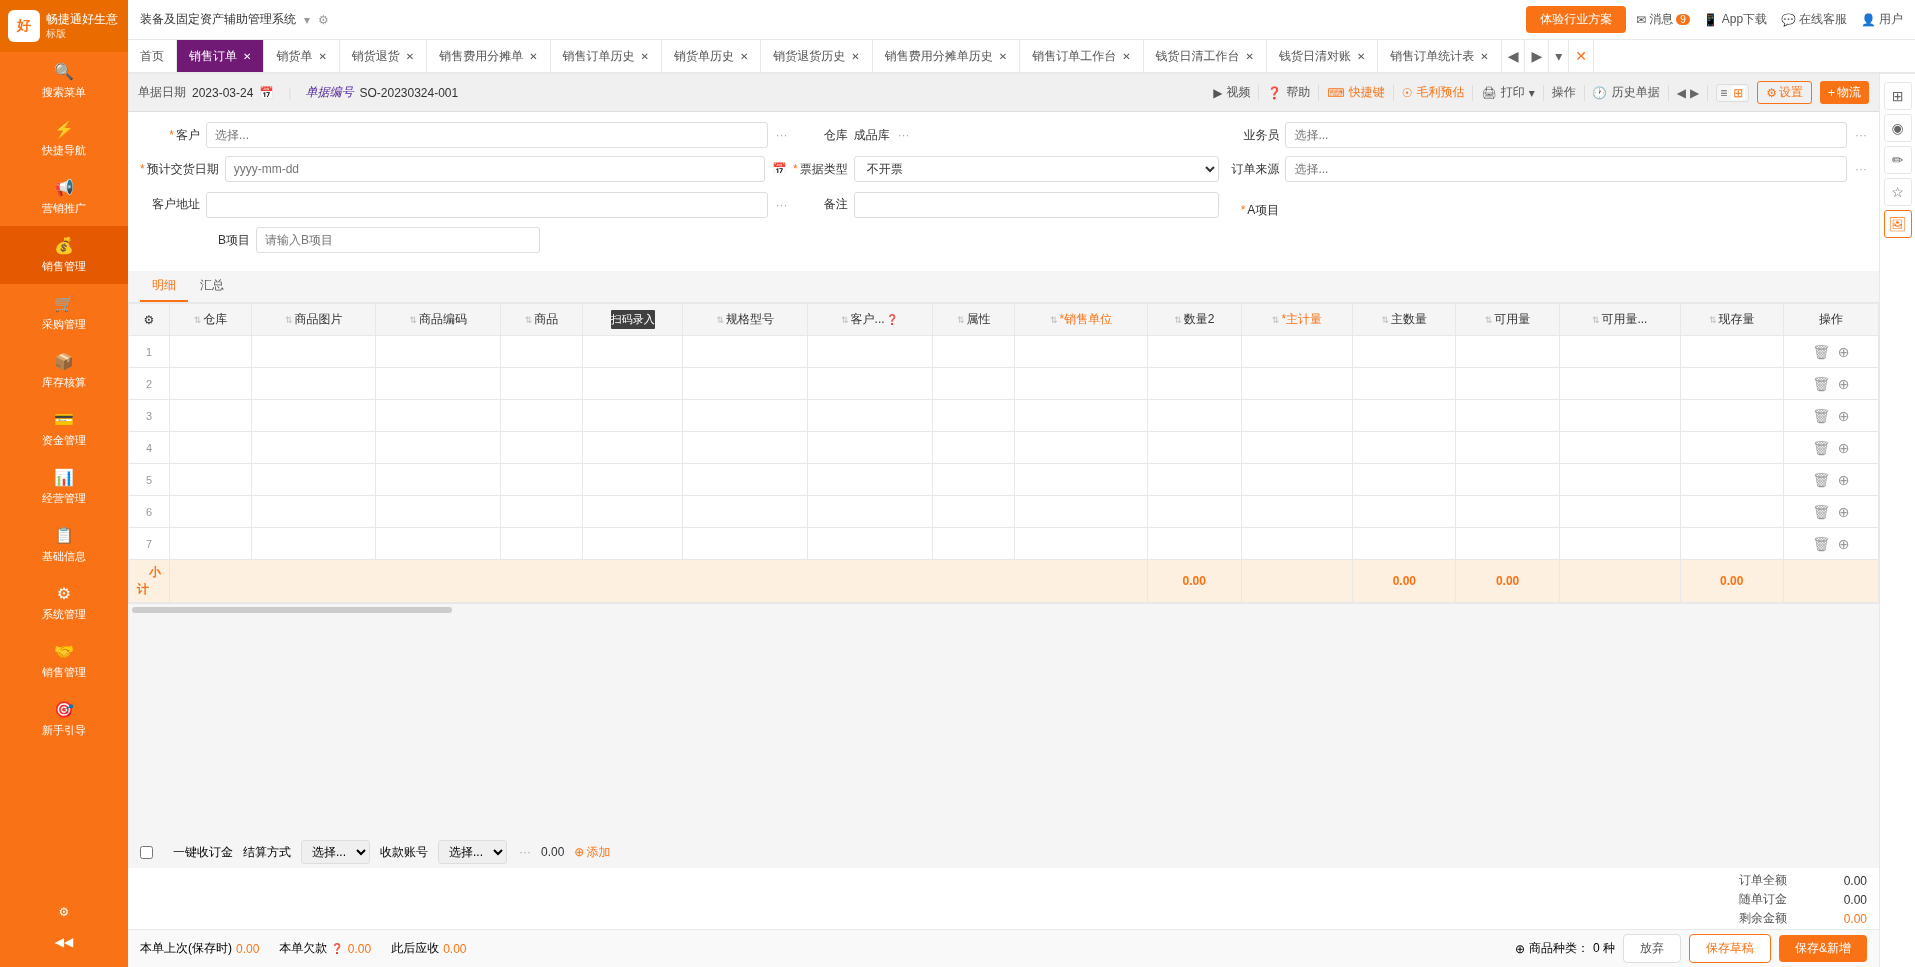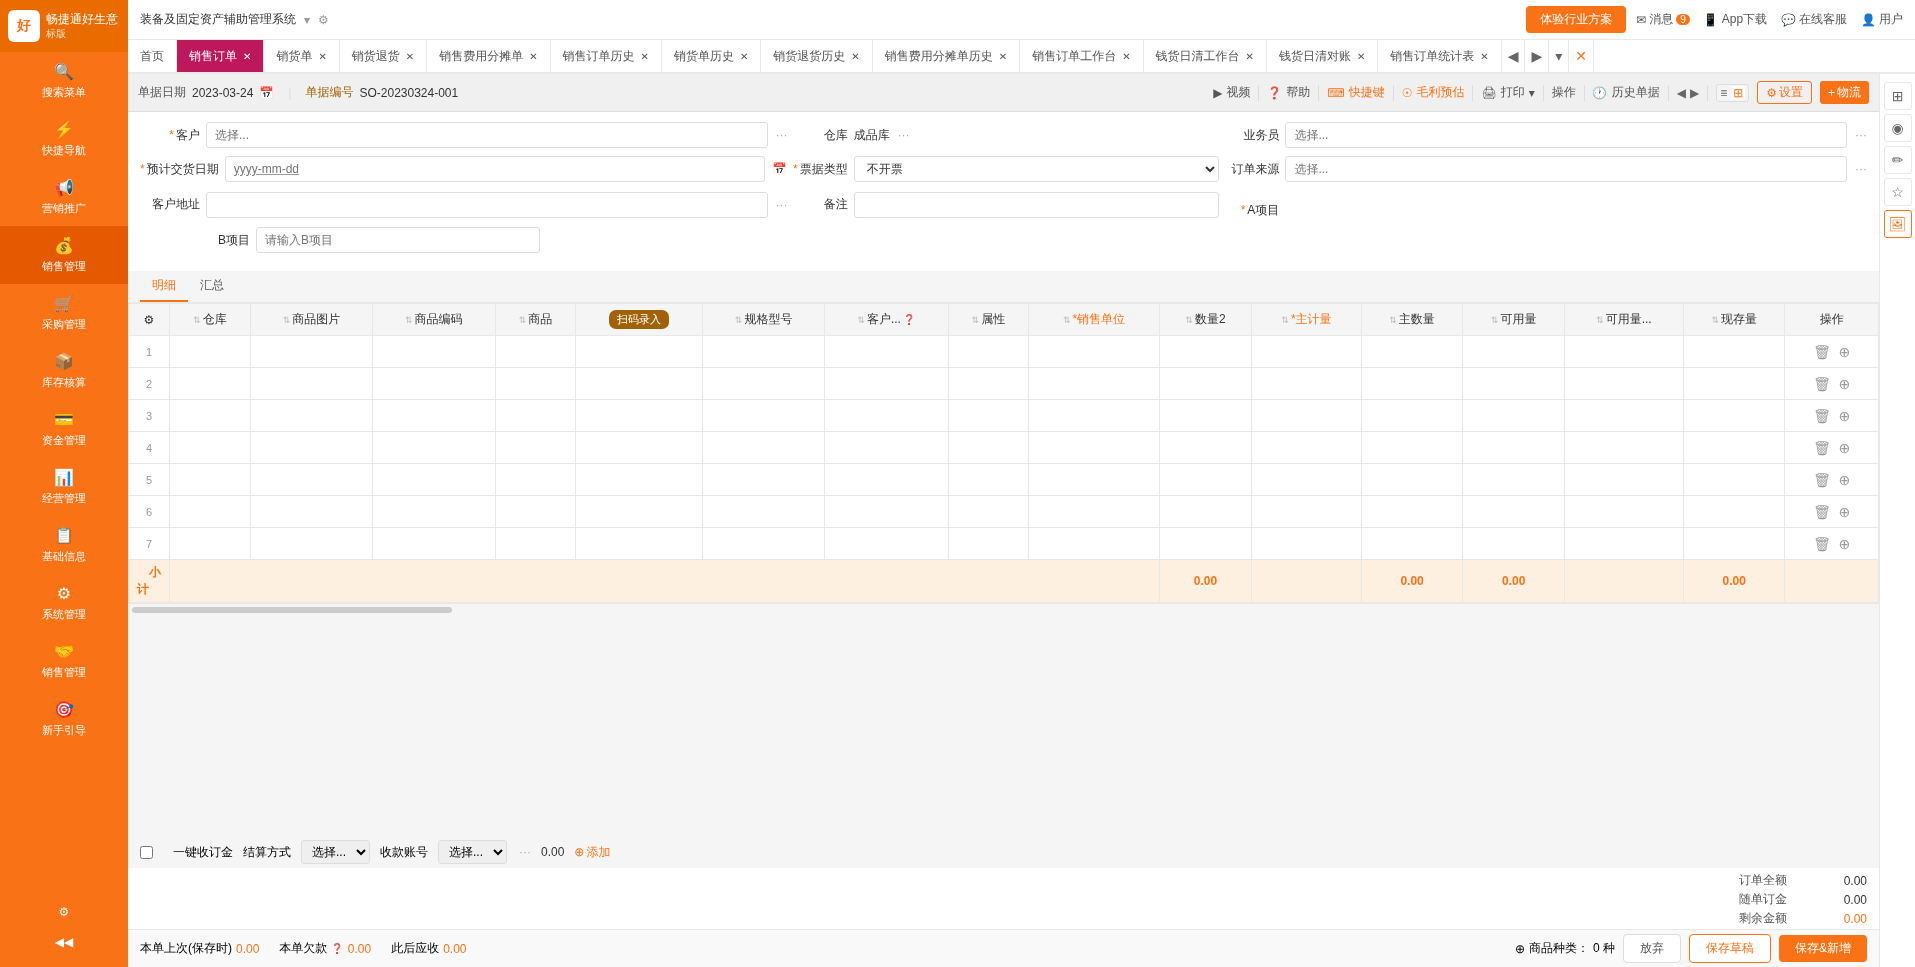--- a/index.html
+++ b/index.html
@@ -25,21 +25,21 @@
     .topbar { height: 40px; background: #fff; border-bottom: 1px solid #e8e8e8; display: flex; align-items: center; padding: 0 12px; gap: 10px; }
     .topbar-title { font-size: 13px; color: #333; flex: 1; display: flex; align-items: center; gap: 8px; }
     .topbar-btn-orange { background: #f97316; color: #fff; border: none; padding: 5px 14px; border-radius: 4px; cursor: pointer; font-size: 12px; }
     .topbar-right { display: flex; align-items: center; gap: 14px; color: #555; font-size: 12px; }
     .topbar-right-item { display: flex; align-items: center; gap: 3px; cursor: pointer; }
     .badge { background: #f97316; color: #fff; border-radius: 8px; font-size: 10px; padding: 0 4px; }
 
     
     .tabbar { height: 34px; background: #fff; border-bottom: 2px solid #e8e8e8; display: flex; align-items: center; overflow: hidden; }
     .tab { padding: 0 12px; height: 34px; display: flex; align-items: center; cursor: pointer; white-space: nowrap; color: #555; border-right: 1px solid #e8e8e8; font-size: 12px; gap: 4px; }
-    .tab.active { background: #be185d; color: #fff; }
+    .tab.active { background: #701a75; color: #fff; }
     .tab-close { font-size: 10px; margin-left: 2px; }
     .tab-nav-btn { padding: 0 6px; height: 34px; display: flex; align-items: center; cursor: pointer; border-right: 1px solid #e8e8e8; font-size: 14px; color: #666; }
 
     
     .page-toolbar { height: 38px; background: #f0f0f0; border-bottom: 1px solid #ddd; display: flex; align-items: center; padding: 0 10px; gap: 12px; }
     .toolbar-item { display: flex; align-items: center; gap: 4px; cursor: pointer; color: #555; font-size: 12px; }
     .toolbar-item.primary { color: #f97316; }
     .toolbar-sep { width: 1px; height: 16px; background: #ddd; }
 
     
@@ -58,21 +58,21 @@
     .detail-tab.active { color: #f97316; border-bottom-color: #f97316; }
 
     
     .table-container { flex: 1; overflow: auto; }
     table { width: 100%; border-collapse: collapse; font-size: 12px; }
     table thead tr { background: #f5f5f5; }
     table thead th { border: 1px solid #e8e8e8; padding: 6px 6px; text-align: center; white-space: nowrap; font-weight: normal; color: #333; position: relative; }
     table tbody tr { background: #fff; }
     table tbody td { border: 1px solid #e8e8e8; padding: 4px 6px; height: 32px; text-align: center; color: #333; }
     table tbody td.row-num { color: #999; font-size: 11px; }
-    .btn-scan { background: #a16207; color: #fff; border: none; padding: 2px 8px; border-radius: 7px; cursor: pointer; font-size: 11px; }
+    .btn-scan { background: #404040; color: #fff; border: none; padding: 2px 0; border-radius: 1px; cursor: pointer; font-size: 11px; }
     .subtotal-label { color: #f97316; font-weight: bold; padding-left: 12px; }
 
     
     .status-bar { height: 38px; background: #f9f9f9; border-top: 1px solid #e8e8e8; display: flex; align-items: center; padding: 0 12px; justify-content: space-between; }
     .status-bar-left { display: flex; gap: 20px; align-items: center; }
     .status-field { display: flex; align-items: center; gap: 4px; }
     .status-bar-right { display: flex; align-items: center; gap: 8px; }
     .btn-discard { border: 1px solid #ddd; background: #fff; padding: 5px 16px; border-radius: 4px; cursor: pointer; font-size: 12px; color: #555; }
     .btn-save-draft { border: 1px solid #f97316; background: #fff; color: #f97316; padding: 5px 16px; border-radius: 4px; cursor: pointer; font-size: 12px; }
     .btn-save-new { background: #f97316; color: #fff; border: none; padding: 5px 16px; border-radius: 4px; cursor: pointer; font-size: 12px; }
@@ -262,21 +262,21 @@
   <div class="page-wrapper">
     <div class="content-area">
       <div class="main-content">
 
         <div class="page-toolbar">
           <div style="display:flex;align-items:center;gap:6px;flex:1;">
             <span style="color:#555;">单据日期</span>
             <span style="color:#333;font-weight:500;">2023-03-24</span>
             <span style="color:#999;cursor:pointer;">📅</span>
             <span style="margin:0 8px;color:#ddd;">|</span>
-            <span style="color:#a16207;">单据编号</span>
+            <span style="color:#4c1d95;font-style:italic;">单据编号</span>
             <span style="color:#333;font-weight:400;">SO-20230324-001</span>
           </div>
           <div class="top-actions">
             <div class="toolbar-item">
               <span>▶</span>
               <span>视频</span>
             </div>
             <div class="toolbar-sep"></div>
             <div class="toolbar-item">
               <span>❓</span>
@@ -342,21 +342,21 @@
             </div>
             <div class="form-field" style="flex:1.5;">
               <span class="form-label">业务员</span>
               <input class="form-input" style="flex: 1 1 0%;" placeholder="选择...">
               <span class="form-dots">···</span>
             </div>
           </div>
           <div class="form-row">
             <div class="form-field" style="flex:1.5;">
               <span class="form-label required">预计交货日期</span>
-              <input class="form-input" style="flex: 1 1 0%; text-decoration: underline;" placeholder="yyyy-mm-dd">
+              <input class="form-input" style="flex: 1 1 0%;" placeholder="yyyy-mm-dd">
               <span style="color:#999;cursor:pointer;margin-left:2px;">📅</span>
             </div>
             <div class="form-field" style="flex:1;">
               <span class="form-label required">票据类型</span>
               <select class="form-select">
                 <option>不开票</option>
               </select>
             </div>
             <div class="form-field" style="flex:1.5;">
               <span class="form-label">订单来源</span>

